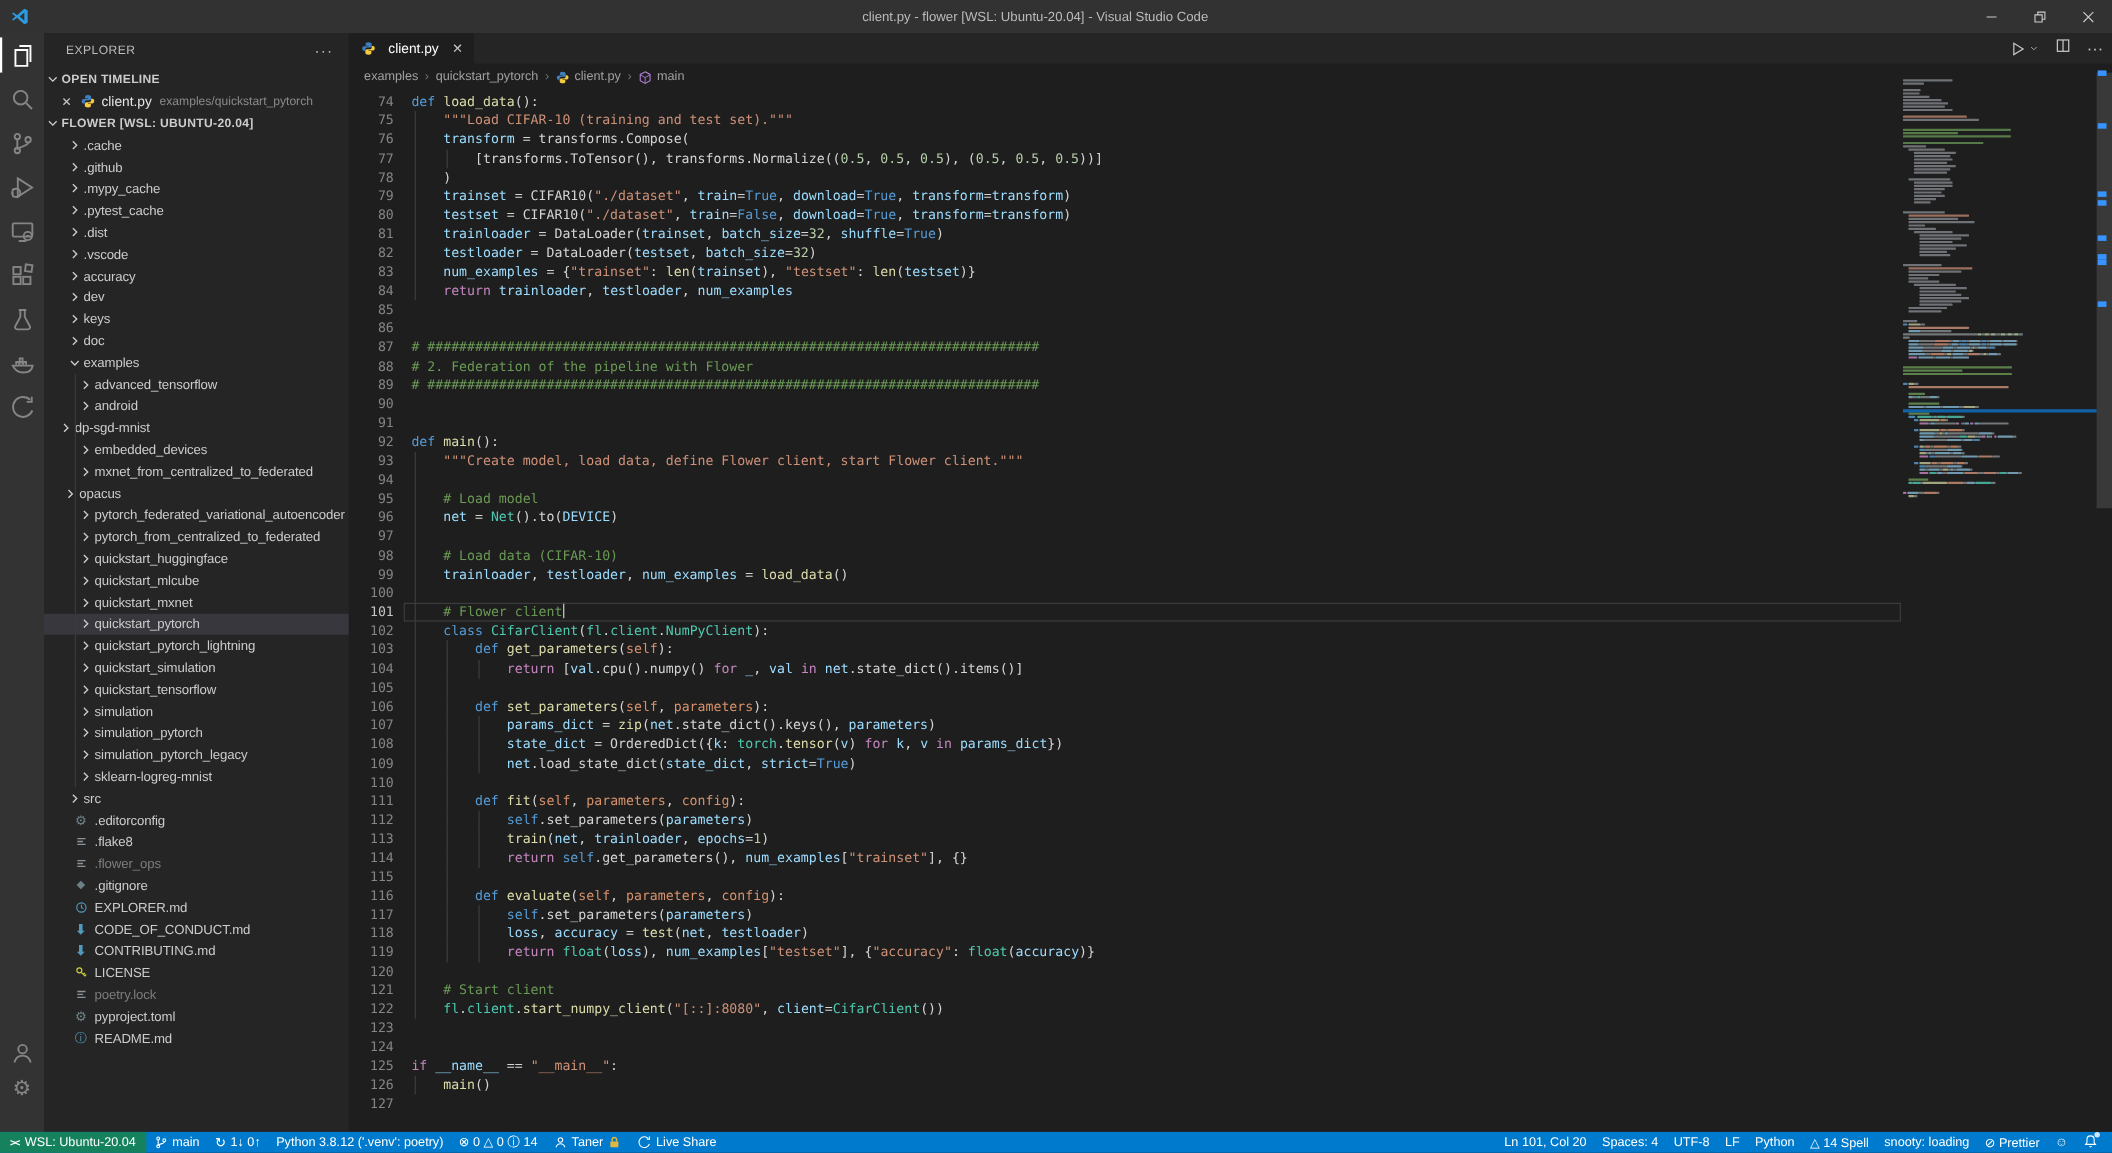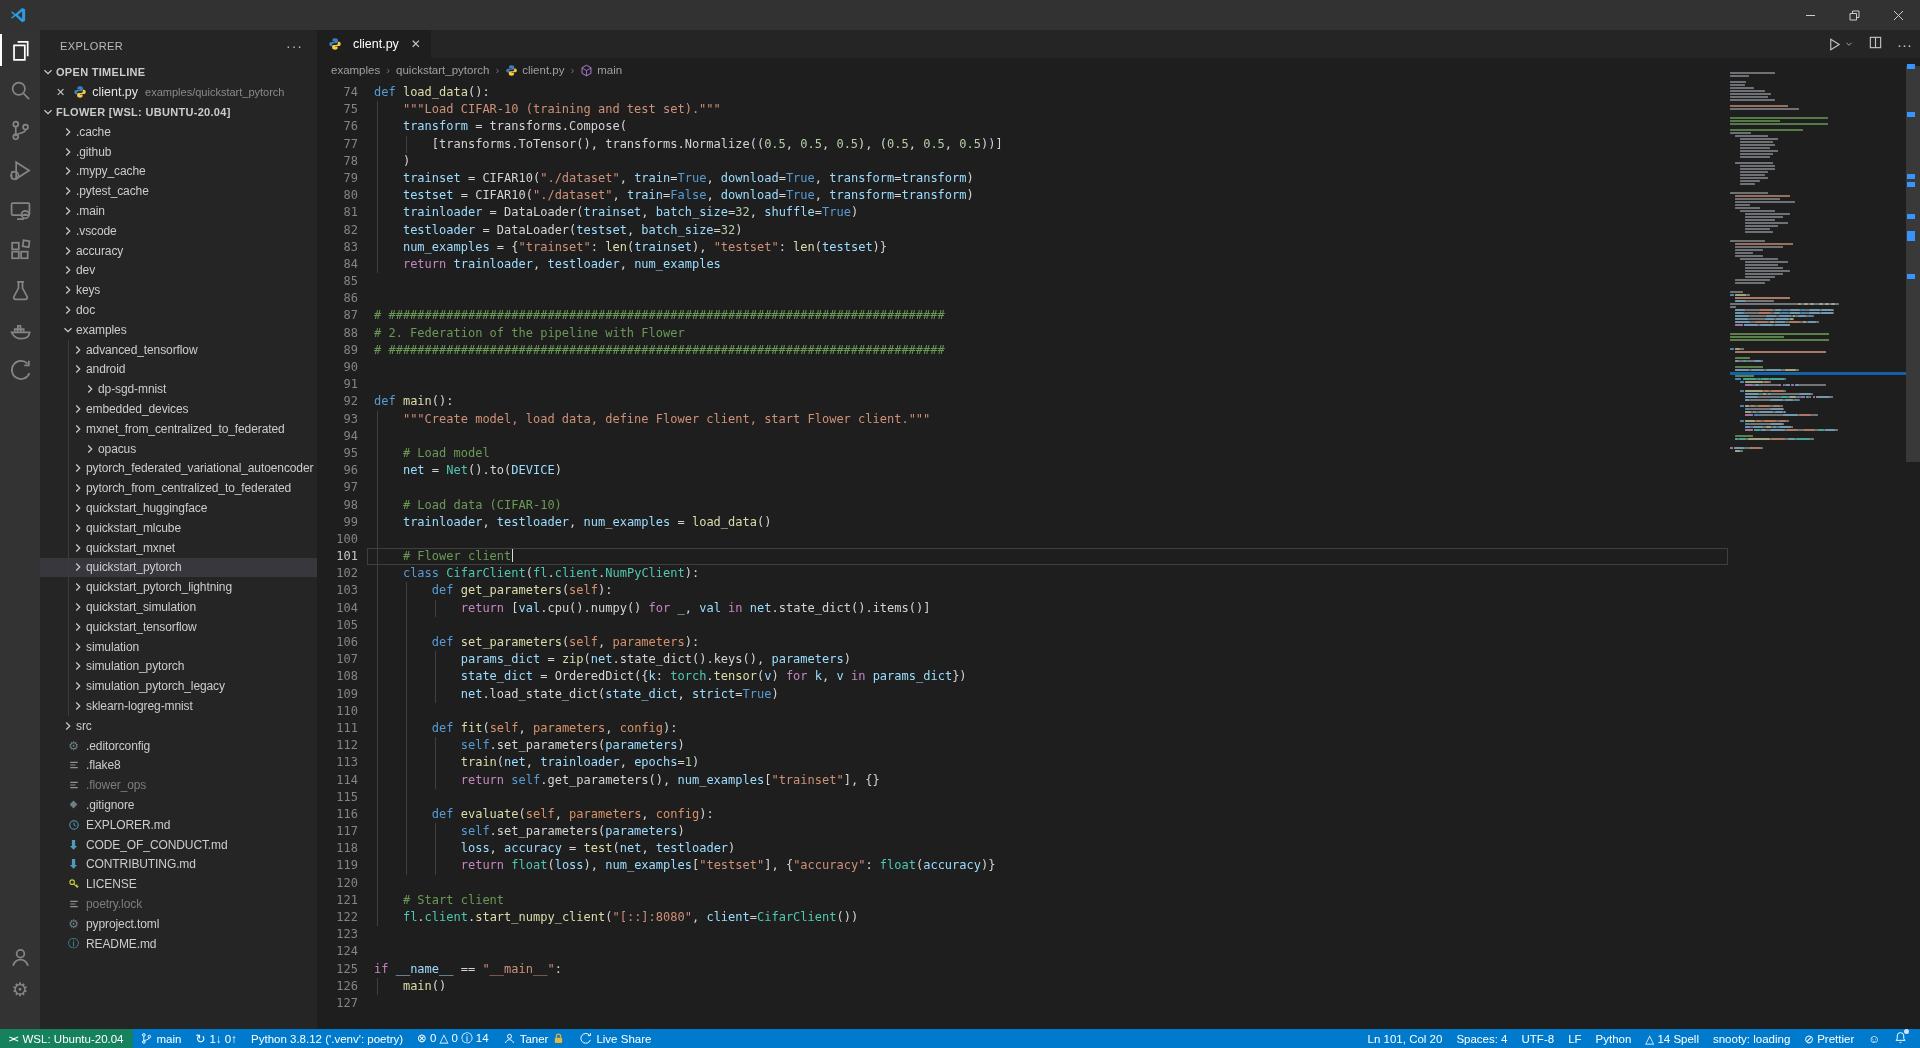--- a/index.html
+++ b/index.html
@@ -76,20 +76,21 @@
   .badge-dot{position:relative;}
   .badge-dot::after{content:"";position:absolute;right:-2px;top:-2px;width:5px;height:5px;border-radius:50%;background:#cce6ff;}
 </style>
 </head>
 <body>
 
 <div id="titlebar">
   <svg id="vscode-logo" viewBox="0 0 24 24">
     <path fill="#2c9ce2" d="M17.5 2.5L8.7 10.6 4.2 7.2 2.5 8l4.3 4-4.3 4 1.7.8 4.5-3.4 8.8 8.1 4-1.9V4.4zM17.5 7v10l-5.7-5z"></path>
   </svg>
+  <div id="window-title">client.py - flower [WSL: Ubuntu-20.04] - Visual Studio Code</div>
   <div id="win-controls">
     <div class="win-btn">
         <svg width="11" height="11" viewBox="0 0 11 11">
           <path d="M1 5.5h9" stroke="#cccccc" stroke-width="1"></path>
         </svg>
       </div>
     <div class="win-btn">
         <svg width="11" height="11" viewBox="0 0 11 11">
           <path d="M3.5 3.5V1h6.5v6.5H7.5M1 3.5h6.5V10H1z" stroke="#cccccc" fill="none" stroke-width="1"></path>
         </svg>
@@ -239,21 +240,21 @@
           </svg>
         </span>
         <span class="lbl">.pytest_cache</span>
       </div>
       <div class="trow" style="padding-left: 20px;">
         <span class="chev">
           <svg viewBox="0 0 16 16">
             <path d="M6 4l4 4-4 4"></path>
           </svg>
         </span>
-        <span class="lbl">.main</span>
+        <span class="lbl">.dist</span>
       </div>
       <div class="trow" style="padding-left: 20px;">
         <span class="chev">
           <svg viewBox="0 0 16 16">
             <path d="M6 4l4 4-4 4"></path>
           </svg>
         </span>
         <span class="lbl">.vscode</span>
       </div>
       <div class="trow" style="padding-left: 20px;">
@@ -307,21 +308,21 @@
       </div>
       <div class="trow" style="padding-left: 30px;">
         <i class="guide1"></i>
         <span class="chev">
           <svg viewBox="0 0 16 16">
             <path d="M6 4l4 4-4 4"></path>
           </svg>
         </span>
         <span class="lbl">android</span>
       </div>
-      <div class="trow" style="padding-left: 42px;">
+      <div class="trow" style="padding-left: 12px;">
         <i class="guide1"></i>
         <span class="chev">
           <svg viewBox="0 0 16 16">
             <path d="M6 4l4 4-4 4"></path>
           </svg>
         </span>
         <span class="lbl">dp-sgd-mnist</span>
       </div>
       <div class="trow" style="padding-left: 30px;">
         <i class="guide1"></i>
@@ -334,21 +335,21 @@
       </div>
       <div class="trow" style="padding-left: 30px;">
         <i class="guide1"></i>
         <span class="chev">
           <svg viewBox="0 0 16 16">
             <path d="M6 4l4 4-4 4"></path>
           </svg>
         </span>
         <span class="lbl">mxnet_from_centralized_to_federated</span>
       </div>
-      <div class="trow" style="padding-left: 42px;">
+      <div class="trow" style="padding-left: 16px;">
         <i class="guide1"></i>
         <span class="chev">
           <svg viewBox="0 0 16 16">
             <path d="M6 4l4 4-4 4"></path>
           </svg>
         </span>
         <span class="lbl">opacus</span>
       </div>
       <div class="trow" style="padding-left: 30px;">
         <i class="guide1"></i>

